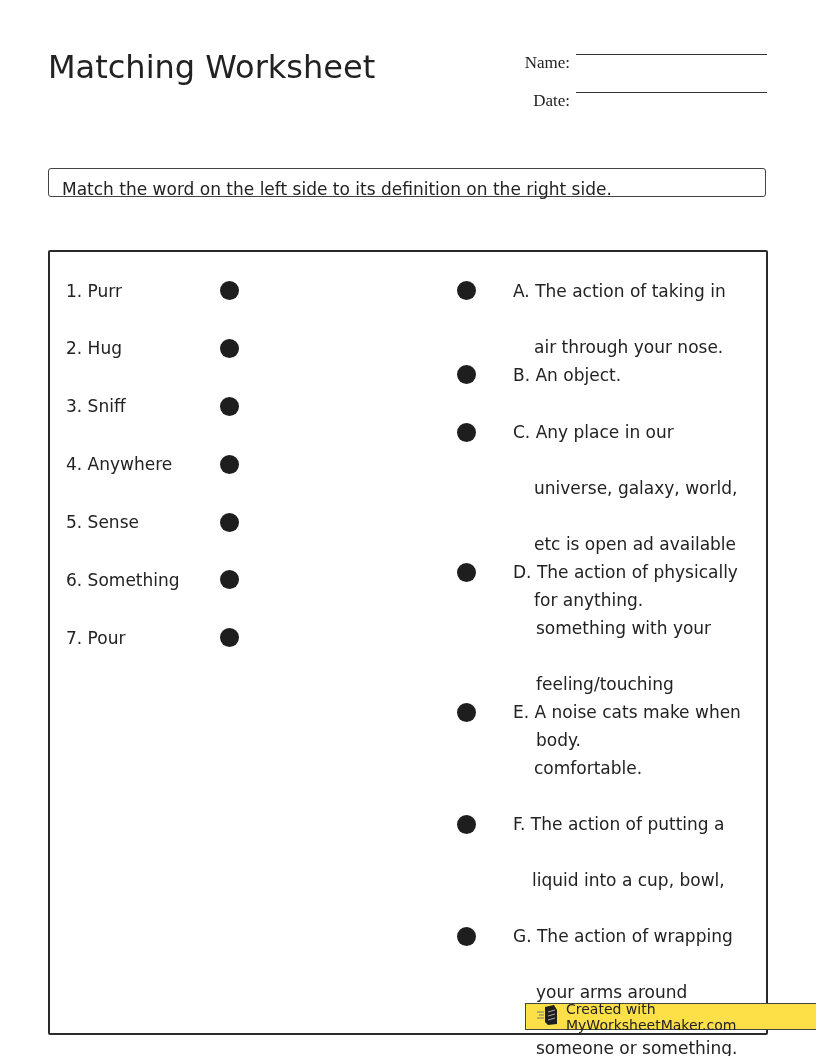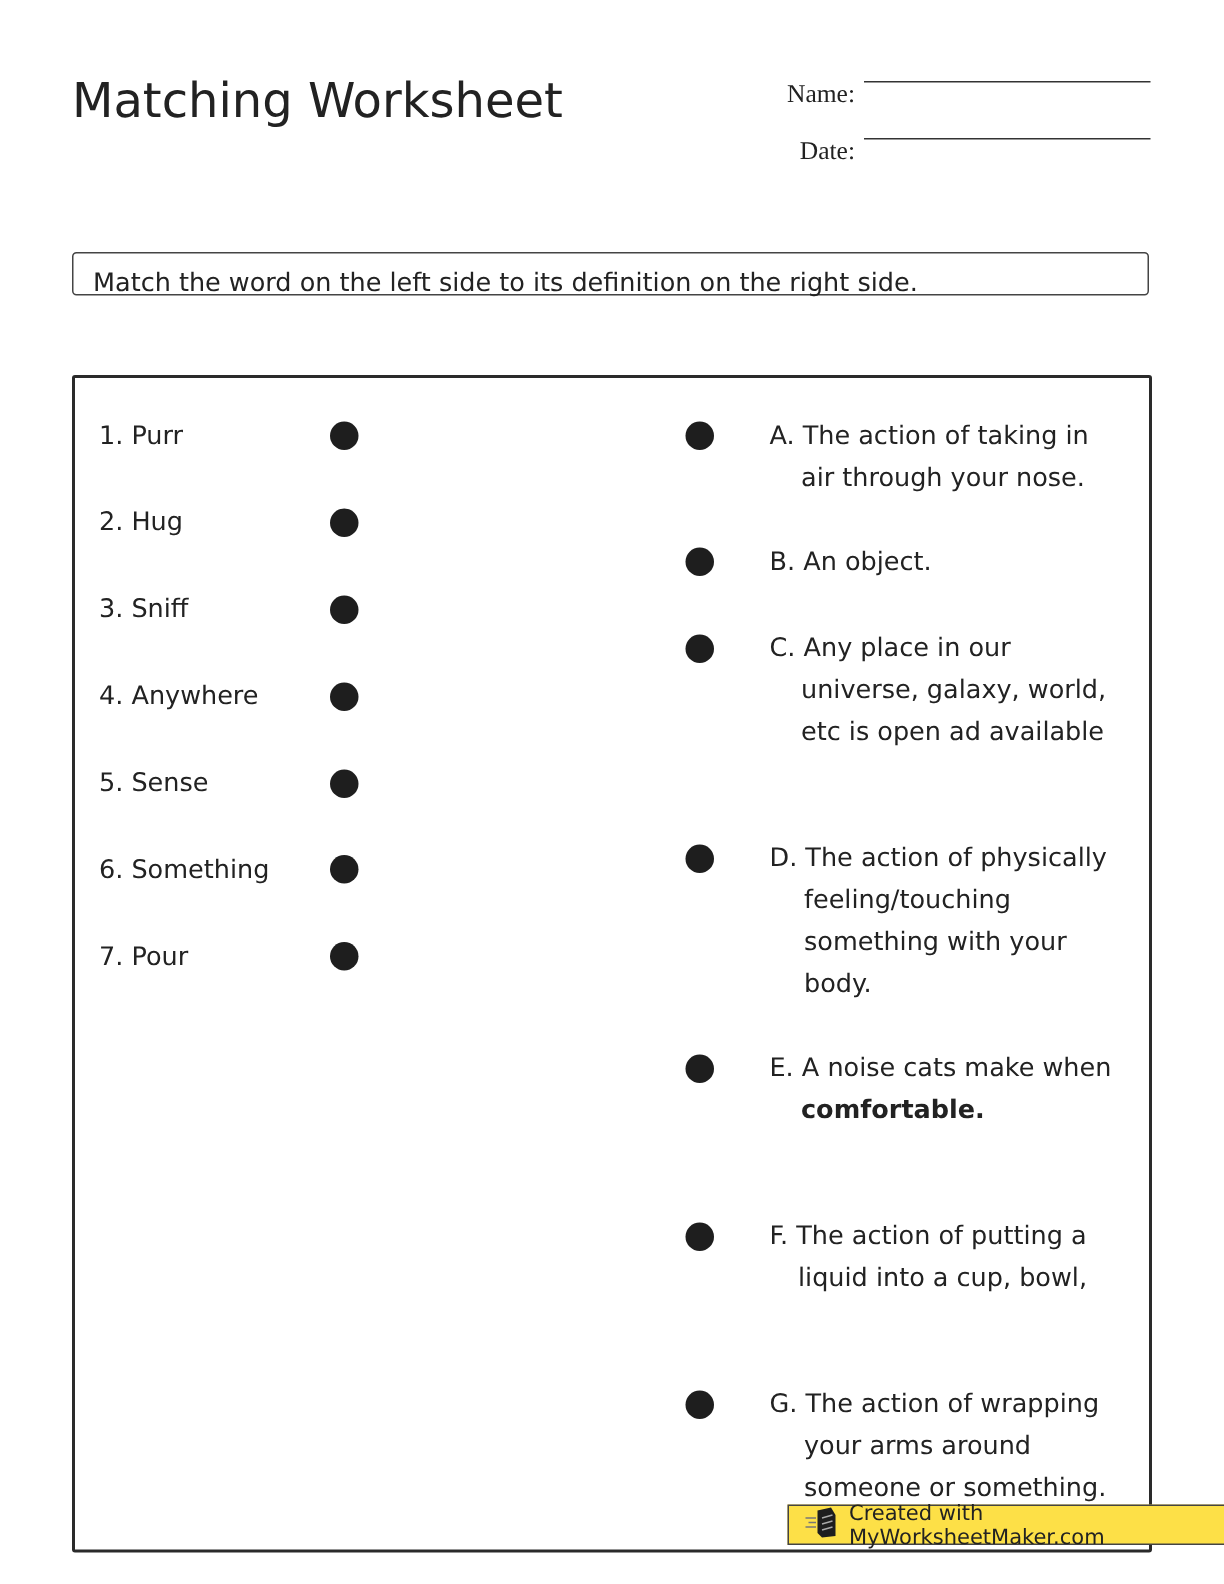--- a/index.html
+++ b/index.html
@@ -14,21 +14,21 @@
     .meta-date { left: 510px; top: 91px; }
 
     .instructions { position: absolute; left: 48px; top: 168px; width: 718px; height: 29px; border: 1px solid #444444; border-radius: 3px; box-sizing: border-box; padding: 8px 13px; font-size: 17px; color: #222222; line-height: 24px; }
 
     .panel { position: absolute; left: 48px; top: 250px; width: 720px; height: 785px; border: 2px solid #2a2a2a; border-radius: 2px; box-sizing: border-box; }
 
     .word { position: absolute; left: 66px; font-size: 17px; color: #222222; line-height: 22px; }
     .dot { position: absolute; width: 19px; height: 19px; border-radius: 50%; background: #1e1e1e; }
 
     .def { position: absolute; left: 513px; width: 245px; font-size: 17px; color: #222222; line-height: 28px; }
-    .def .wrap { display: block; }
+    .def .wrap { display: block; margin-top: 28px; }
 
     .credit { position: absolute; left: 525px; top: 1003px; width: 306px; height: 27px; background: #fde047; border: 1px solid #444444; box-sizing: border-box; display: flex; align-items: center; padding-left: 10px; font-size: 14px; color: #222222; }
     .credit svg { margin-right: 6px; }
   </style>
 </head>
 <body>
 
 <h1 class="title">Matching Worksheet</h1>
 
 <div class="meta-row meta-name">
@@ -77,36 +77,37 @@
   <span>B.</span>
   <span>An object.</span>
 </div>
 
 <div class="dot" style="left:457px; top:423px;"></div>
 <div class="def" style="top:418px;">
   <span>C.</span>
   <span>Any place in our</span>
   <span class="wrap" style="padding-left:21px;">universe, galaxy, world,</span>
   <span class="wrap" style="padding-left:21px;">etc is open ad available</span>
+  <span class="wrap" style="padding-left:21px;">for anything.</span>
 </div>
 
 <div class="dot" style="left:457px; top:563px;"></div>
 <div class="def" style="top:558px;">
   <span>D.</span>
   <span>The action of physically</span>
+  <span class="wrap" style="padding-left:23px;">something with your</span>
   <span class="wrap" style="padding-left:23px;">feeling/touching</span>
-  <span class="wrap" style="padding-left:23px;">something with your</span>
   <span class="wrap" style="padding-left:23px;">body.</span>
 </div>
 
 <div class="dot" style="left:457px; top:703px;"></div>
 <div class="def" style="top:698px;">
   <span>E.</span>
   <span>A noise cats make when</span>
-  <span class="wrap" style="padding-left:21px;font-weight:bold;">comfortable.</span>
+  <span class="wrap" style="padding-left:21px;">comfortable.</span>
 </div>
 
 <div class="dot" style="left:457px; top:815px;"></div>
 <div class="def" style="top:810px;">
   <span>F.</span>
   <span>The action of putting a</span>
   <span class="wrap" style="padding-left:19px;">liquid into a cup, bowl,</span>
 </div>
 
 <div class="dot" style="left:457px; top:927px;"></div>

